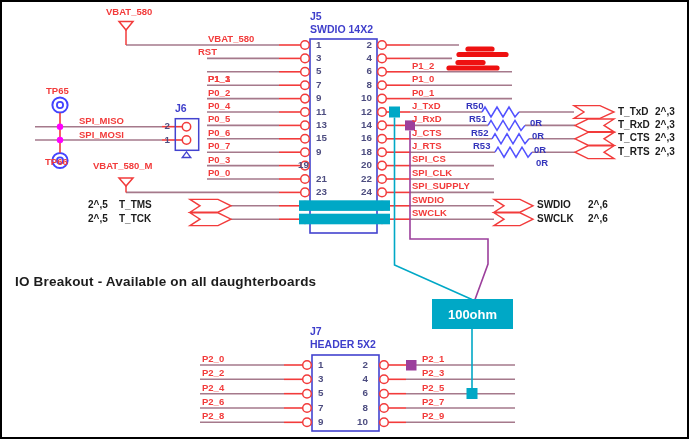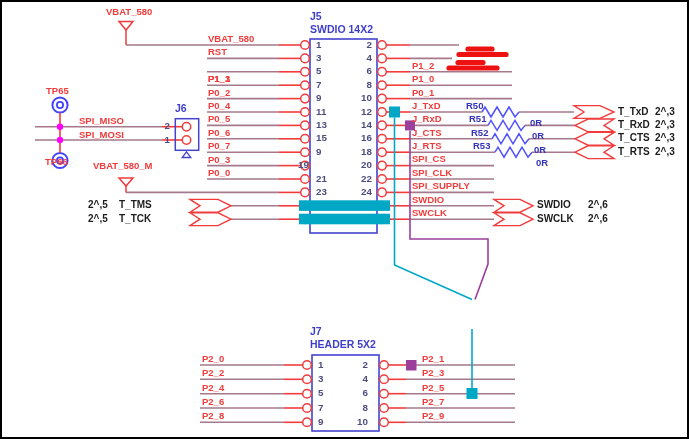--- a/index.html
+++ b/index.html
@@ -253,38 +253,39 @@
     <rect x="387" y="104.5" width="11" height="11" fill="#00a8c6"></rect>
     <rect x="464.5" y="386" width="11" height="11" fill="#00a8c6"></rect>
   </g>
   <g>
     <path d="M408,128.4 V237 H486 V262 L473,297.5" stroke="#9c3f9c" stroke-width="1.6" fill="none"></path>
     <rect x="403" y="118.4" width="10" height="10" fill="#9c3f9c"></rect>
     <rect x="404" y="358" width="10.5" height="10.5" fill="#9c3f9c"></rect>
   </g>
 </svg>
 
+<span class="t big" style="left:13px;top:273px">IO Breakout - Available on all daughterboards</span>
 <span class="t blue" style="left:308px;top:9px">J5</span>
 <span class="t blue" style="left:308px;top:21.5px">SWDIO 14X2</span>
 <span class="t blue" style="left:308px;top:323.5px">J7</span>
 <span class="t blue" style="left:308px;top:336.5px">HEADER 5X2</span>
 <span class="t blue" style="left:173px;top:100.5px">J6</span>
 
 <span class="t" style="left:104px;top:5px">VBAT_580</span>
 <span class="t" style="left:91px;top:159px">VBAT_580_M</span>
 <span class="t" style="left:44px;top:84px">TP65</span>
 <span class="t" style="left:43px;top:155px">TP66</span>
 
 <span class="t" style="left:77px;top:114.2px">SPI_MISO</span>
 <span class="t" style="left:77px;top:127.5px">SPI_MOSI</span>
 <span class="t num rt" style="left:156px;top:119.2px;width:12px">2</span>
 <span class="t num rt" style="left:156px;top:132.5px;width:12px">1</span>
 
 <span class="t" style="left:206px;top:32px">VBAT_580</span>
-<span class="t" style="left:206px;top:45.4px">RST</span>
+<span class="t" style="left:196px;top:45.4px">RST</span>
 <span class="t" style="left:206px;top:72px">P1_3</span>
 <span class="t" style="left:206px;top:72.2px">P1_1</span>
 <span class="t" style="left:206px;top:85.6px">P0_2</span>
 <span class="t" style="left:206px;top:99px">P0_4</span>
 <span class="t" style="left:206px;top:112.4px">P0_5</span>
 <span class="t" style="left:206px;top:125.8px">P0_6</span>
 <span class="t" style="left:206px;top:139.2px">P0_7</span>
 <span class="t" style="left:206px;top:152.6px">P0_3</span>
 <span class="t" style="left:206px;top:166px">P0_0</span>
 
@@ -369,14 +370,17 @@
 <span class="t num" style="left:316px;top:371.8px">3</span>
 <span class="t num" style="left:316px;top:386.2px">5</span>
 <span class="t num" style="left:316px;top:400.5px">7</span>
 <span class="t num" style="left:316px;top:414.8px">9</span>
 <span class="t num rt" style="left:338px;top:357.5px;width:28px">2</span>
 <span class="t num rt" style="left:338px;top:371.8px;width:28px">4</span>
 <span class="t num rt" style="left:338px;top:386.2px;width:28px">6</span>
 <span class="t num rt" style="left:338px;top:400.5px;width:28px">8</span>
 <span class="t num rt" style="left:338px;top:414.8px;width:28px">10</span>
 
-
+<div id="callout">
+  <span>100ohm</span>
 </div>
 
+</div>
+
 </body></html>

